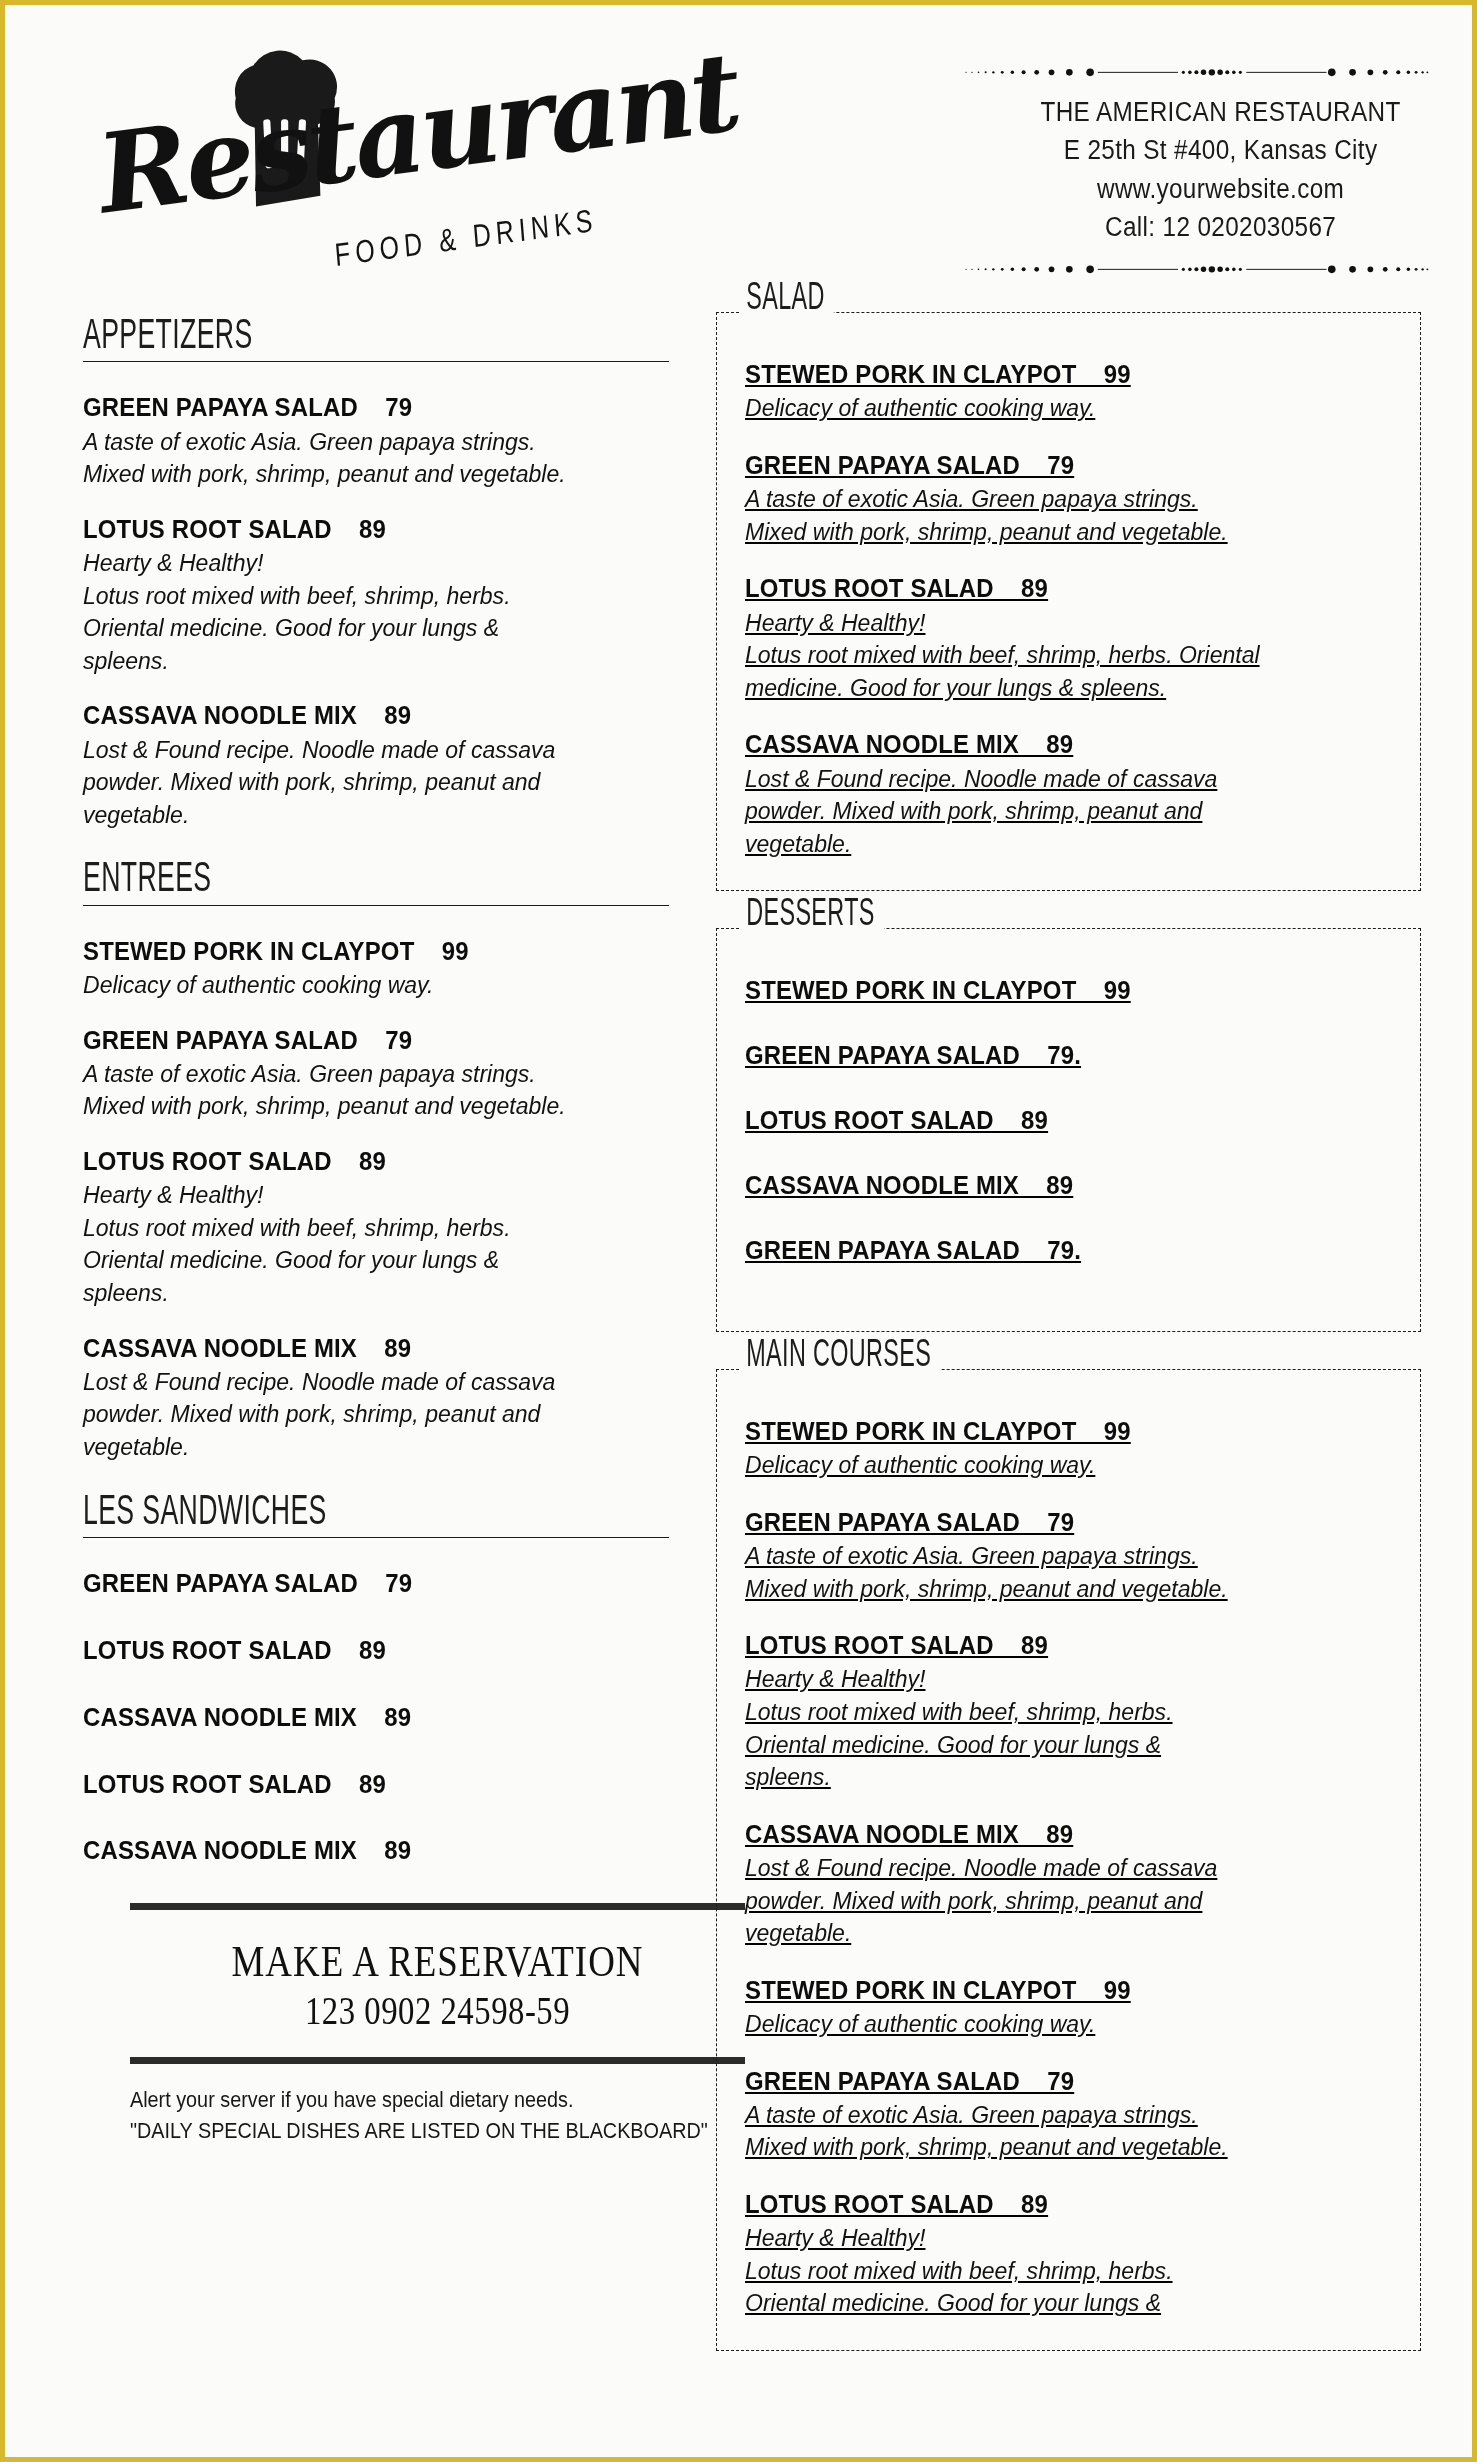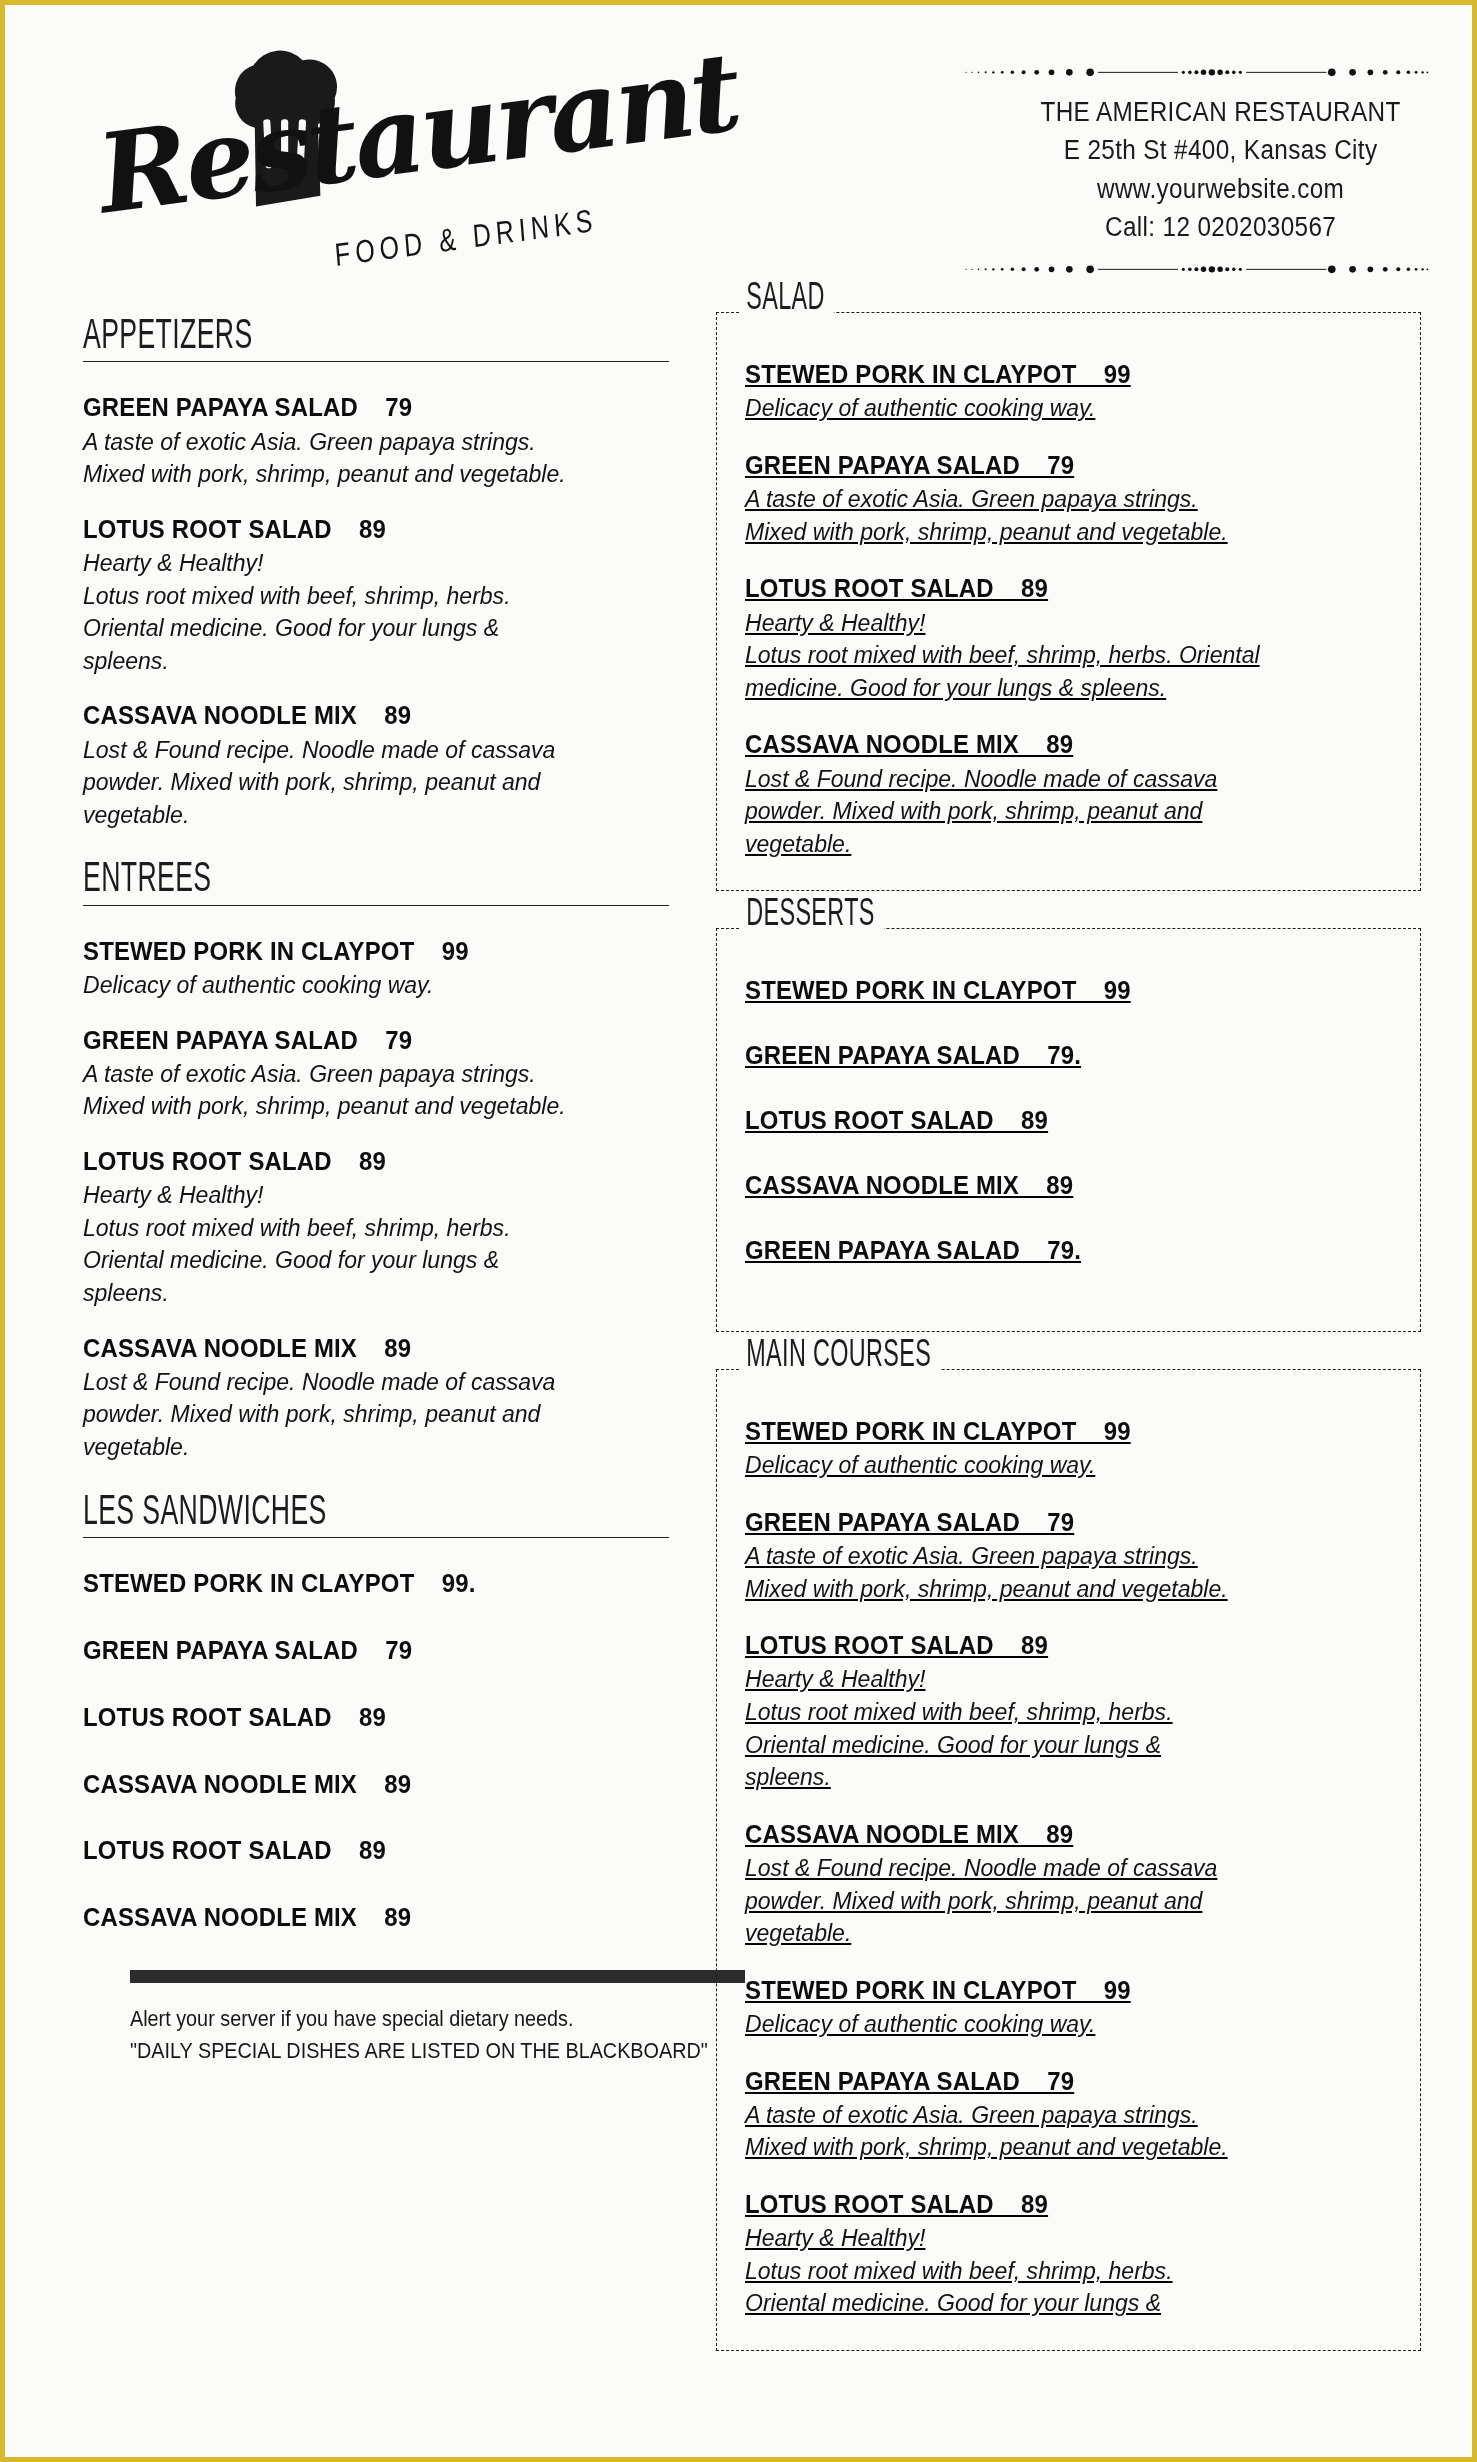--- a/index.html
+++ b/index.html
@@ -396,40 +396,41 @@
                 <div>Lost &amp; Found recipe. Noodle made of cassava</div>
                 <div>powder. Mixed with pork, shrimp, peanut and</div>
                 <div>vegetable.</div>
               </div>
             </div>
           </div>
           <div class="sec">
             <div class="sec-title">LES SANDWICHES</div>
             <div class="sec-rule"></div>
             <div class="item compact">
-              <div class="item-name">STEWED PORK IN CLAYPOT&nbsp;&nbsp;&nbsp; 99.</div>
-            </div>
-            <div class="item compact">
               <div class="item-name">GREEN PAPAYA SALAD&nbsp;&nbsp;&nbsp; 79</div>
             </div>
             <div class="item compact">
               <div class="item-name">LOTUS ROOT SALAD&nbsp;&nbsp;&nbsp; 89</div>
             </div>
             <div class="item compact">
               <div class="item-name">CASSAVA NOODLE MIX&nbsp;&nbsp;&nbsp; 89</div>
             </div>
             <div class="item compact">
               <div class="item-name">LOTUS ROOT SALAD&nbsp;&nbsp;&nbsp; 89</div>
             </div>
             <div class="item compact">
               <div class="item-name">CASSAVA NOODLE MIX&nbsp;&nbsp;&nbsp; 89</div>
             </div>
           </div>
           <div class="reservation">
             <div class="thick-rule"></div>
+            <div class="res-body">
+              <div class="res-title">MAKE A RESERVATION</div>
+              <div class="res-phone">123 0902 24598-59</div>
+            </div>
             <div class="thick-rule"></div>
             <div class="footnotes">
               <div>Alert your server if you have special dietary needs.</div>
               <div>"DAILY SPECIAL DISHES ARE LISTED ON THE BLACKBOARD"</div>
             </div>
           </div>
         </div>
 
       <div class="col-right" id="right-col">
           <div class="dbox">

